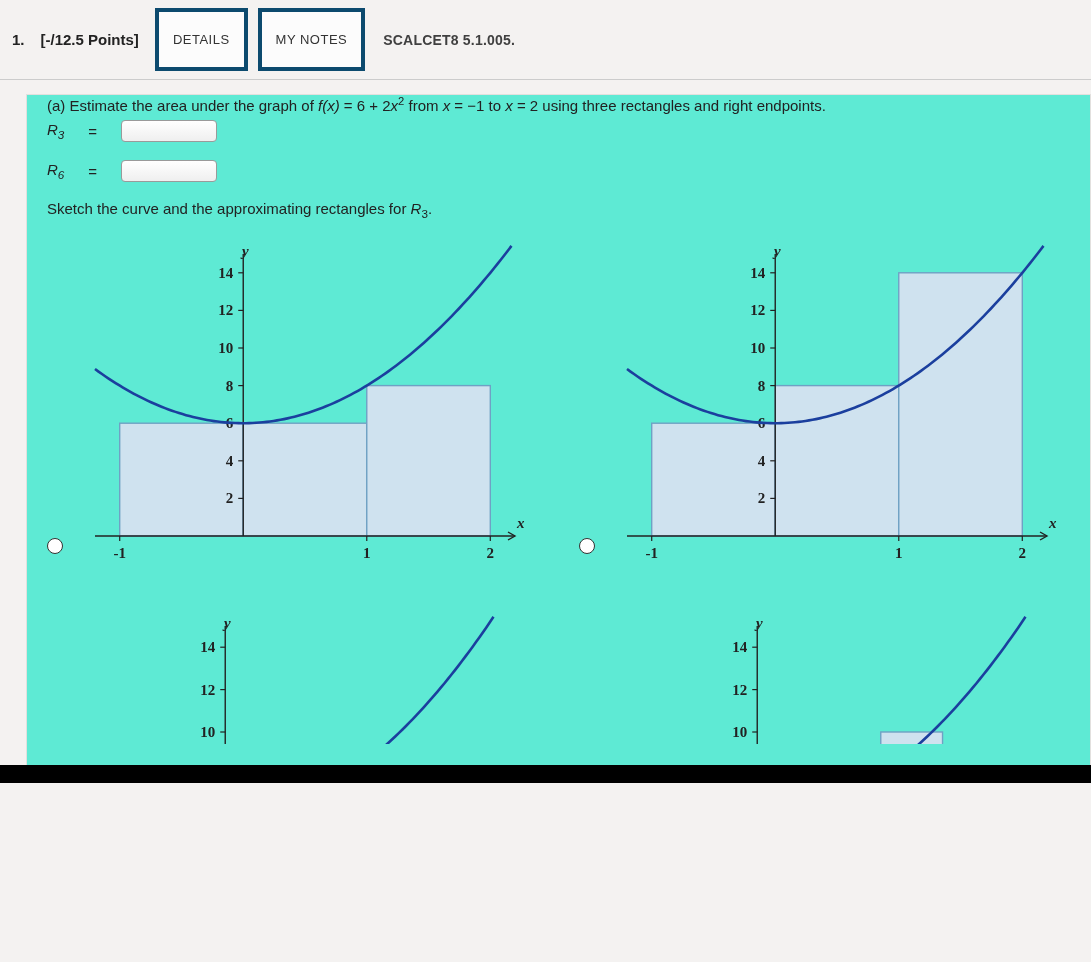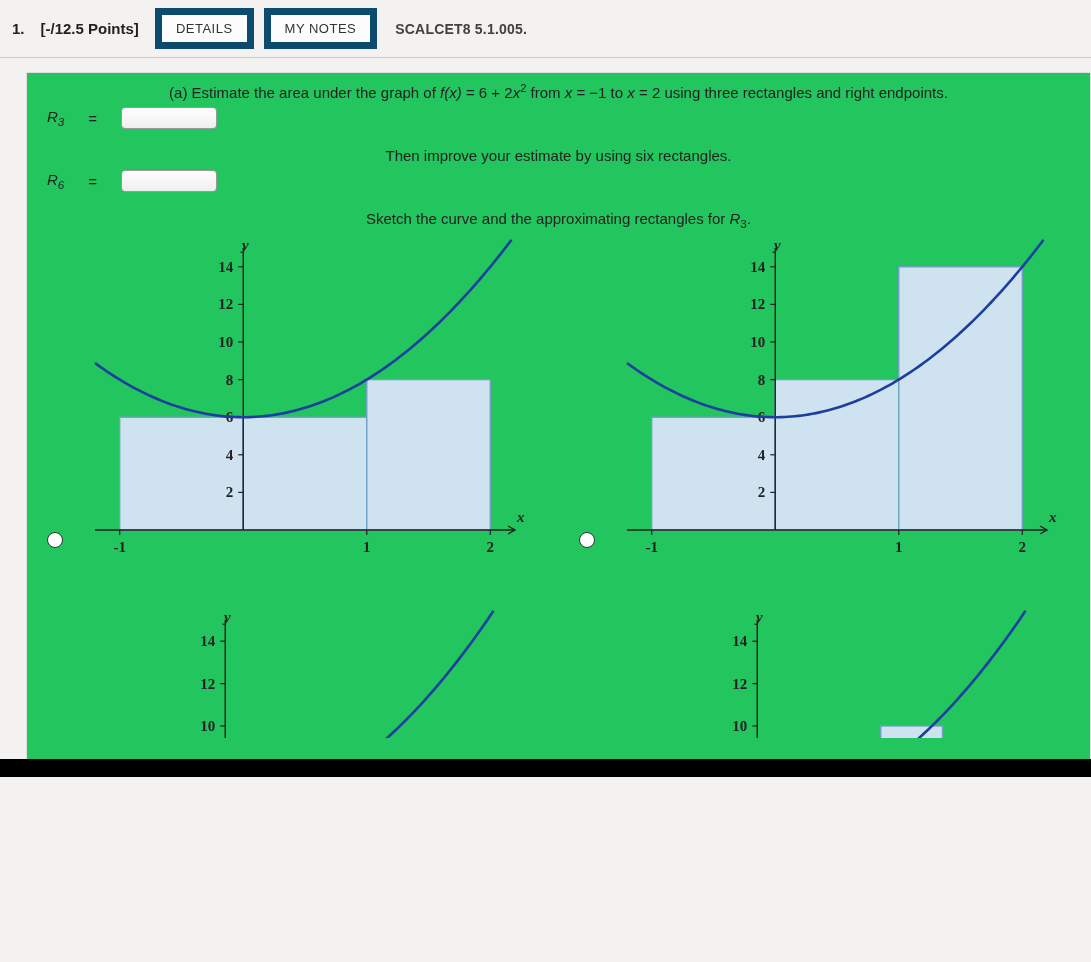--- a/index.html
+++ b/index.html
@@ -17,41 +17,40 @@
     padding: 8px 12px;
     border-bottom: 1px solid #ccc;
   }
   .points {
     font-weight: bold;
     font-size: 15px;
     color: #222;
     margin-right: 6px;
   }
   .btn {
-    border: 7px solid #0c4a6e;
+    border: 4px solid #0c4a6e;
     background: #fcfcfc;
-    padding: 6px 14px;
+    padding: 20px 14px;
     font-size: 13px;
     letter-spacing: .5px;
     color: #333;
     cursor: pointer;
   }
   .ref {
     font-weight: bold;
     font-size: 14px;
     letter-spacing: .2px;
     color: #404040;
     margin-left: 8px;
   }
   .body-panel {
     margin: 14px 0 0 26px;
-    padding: 9px 20px 24px 20px;
-    background: #22c55e;
+    padding: 0 20px 24px 20px;
+    background: #5eead4;
     border: 1px solid #e2e0de;
-    text-align: center;
   }
   .prompt-line {
     font-size: 15px;
     color: #222;
     margin-bottom: 6px;
   }
   .math-i { font-style: italic; }
   sup { font-size: .75em; }
   sub { font-size: .78em; vertical-align: sub; }
   .answer-row {
@@ -68,21 +67,21 @@
     width: 96px;
     height: 22px;
     border: 1px solid #9a9a9a;
     border-radius: 4px;
     background:
       linear-gradient(#ffffff, #efefef);
   }
   .sketch-prompt {
     font-size: 15px;
     color: #222;
-    margin-bottom: 6px;
+    margin-bottom: 22px;
   }
   .chart-grid {
     display: grid;
     grid-template-columns: 1fr 1fr;
     column-gap: 40px;
     row-gap: 42px;
   }
   .chart-cell {
     position: relative;
     display: flex;
@@ -134,21 +133,20 @@
     <span> = 2 </span>
     <span> using three rectangles and right endpoints.</span>
   </div>
 
   <div class="answer-row">
     <span><span class="math-i">R</span><sub>3</sub></span>
     <span class="eq"> = </span>
     <span class="answer-box"></span>
   </div>
 
-  <div class="prompt-line">Then improve your estimate by using six rectangles.</div>
 
   <div class="answer-row">
     <span><span class="math-i">R</span><sub>6</sub></span>
     <span class="eq"> = </span>
     <span class="answer-box"></span>
   </div>
 
   <div class="sketch-prompt">
     <span>Sketch the curve and the approximating rectangles for </span><span class="math-i">R</span><sub>3</sub><span>.</span>
   </div>

